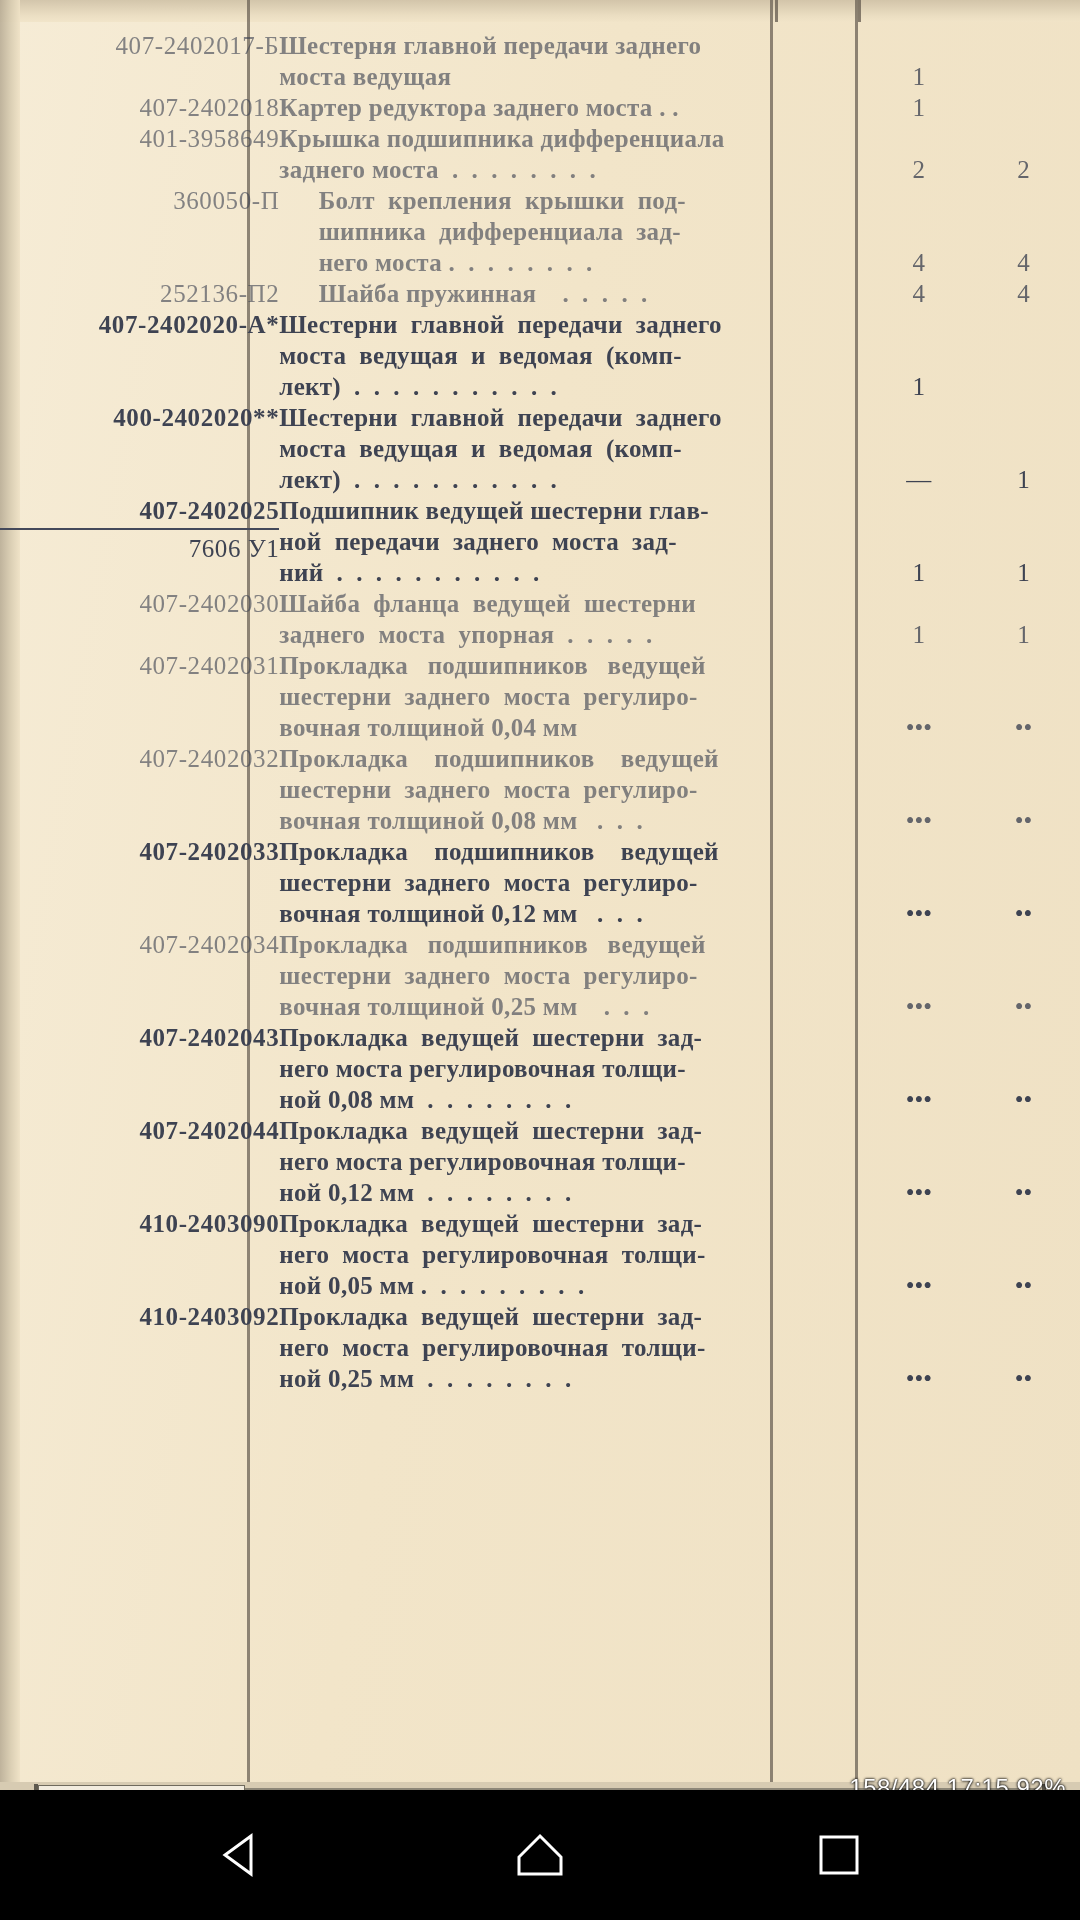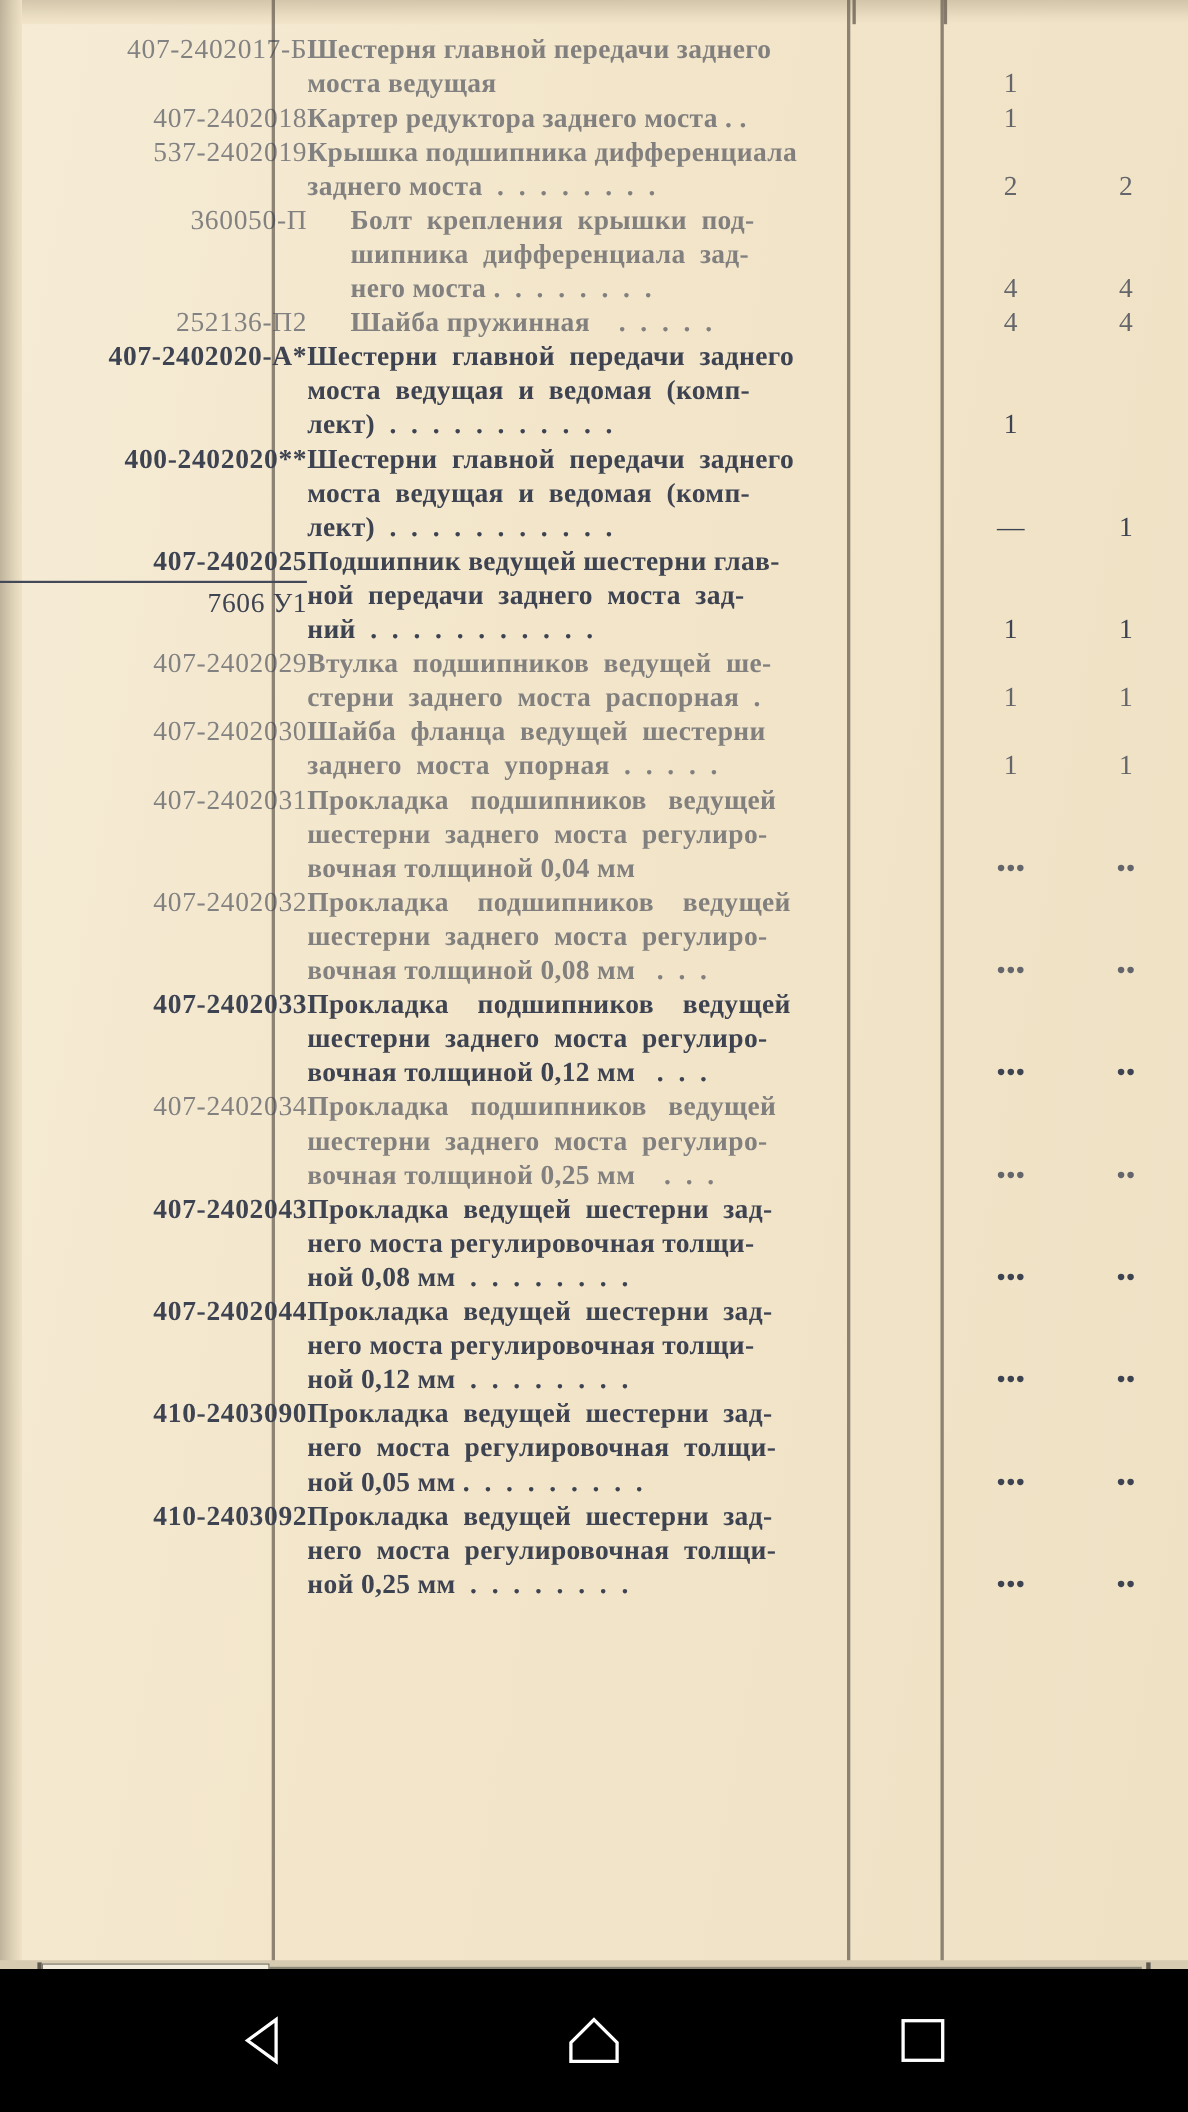--- a/index.html
+++ b/index.html
@@ -253,21 +253,21 @@
               <span class="ln">Картер редуктора заднего моста . .</span>
             </td>
             <td class="qty1 fade2">
               <span class="v">1</span>
             </td>
             <td class="qty2 fade2">
               <span class="v">&nbsp;</span>
             </td>
           </tr>
           <tr>
-            <td class="num fade"><span>537-2402019</span></td>
+            <td class="num fade"><span>401-3958649</span></td>
             <td class="desc fade">
               <span class="ln">Крышка подшипника дифференциала</span>
               <span class="ln">заднего моста  .  .  .  .  .  .  .  .</span>
             </td>
             <td class="qty1 fade2">
               <span class="v">&nbsp;</span>
               <span class="v">2</span>
             </td>
             <td class="qty2 fade2">
               <span class="v">&nbsp;</span>
@@ -347,35 +347,20 @@
               <span class="ln">ной  передачи  заднего  моста  зад-</span>
               <span class="ln">ний  .  .  .  .  .  .  .  .  .  .  .</span>
             </td>
             <td class="qty1">
               <span class="v">&nbsp;</span>
               <span class="v">&nbsp;</span>
               <span class="v">1</span>
             </td>
             <td class="qty2">
               <span class="v">&nbsp;</span>
-              <span class="v">&nbsp;</span>
-              <span class="v">1</span>
-            </td>
-          </tr>
-          <tr>
-            <td class="num fade"><span>407-2402029</span></td>
-            <td class="desc fade">
-              <span class="ln">Втулка  подшипников  ведущей  ше-</span>
-              <span class="ln">стерни  заднего  моста  распорная  .</span>
-            </td>
-            <td class="qty1 fade2">
-              <span class="v">&nbsp;</span>
-              <span class="v">1</span>
-            </td>
-            <td class="qty2 fade2">
               <span class="v">&nbsp;</span>
               <span class="v">1</span>
             </td>
           </tr>
           <tr>
             <td class="num fade"><span>407-2402030</span></td>
             <td class="desc fade">
               <span class="ln">Шайба  фланца  ведущей  шестерни</span>
               <span class="ln">заднего  моста  упорная  .  .  .  .  .</span>
             </td>
@@ -536,20 +521,23 @@
     </table>
   </div>
 
   <div id="reader-scrollbar">
     <div class="track"></div>
     <div class="cap-l"></div>
     <div class="cap-r"></div>
     <div class="thumb"></div>
   </div>
 
+  <div id="status-bar">
+    <div class="status-text">158/484  17:15  92%</div>
+  </div>
 </div>
 
 <div id="navbar">
   <div id="nav-back" class="btn">
     <svg width="54" height="54" viewBox="0 0 54 54" aria-hidden="true">
       <polygon points="36,8 36,46 10,27" fill="none" stroke="#ffffff" stroke-width="3"></polygon>
     </svg>
   </div>
   <div id="nav-home" class="btn">
     <svg width="54" height="54" viewBox="0 0 54 54" aria-hidden="true">

